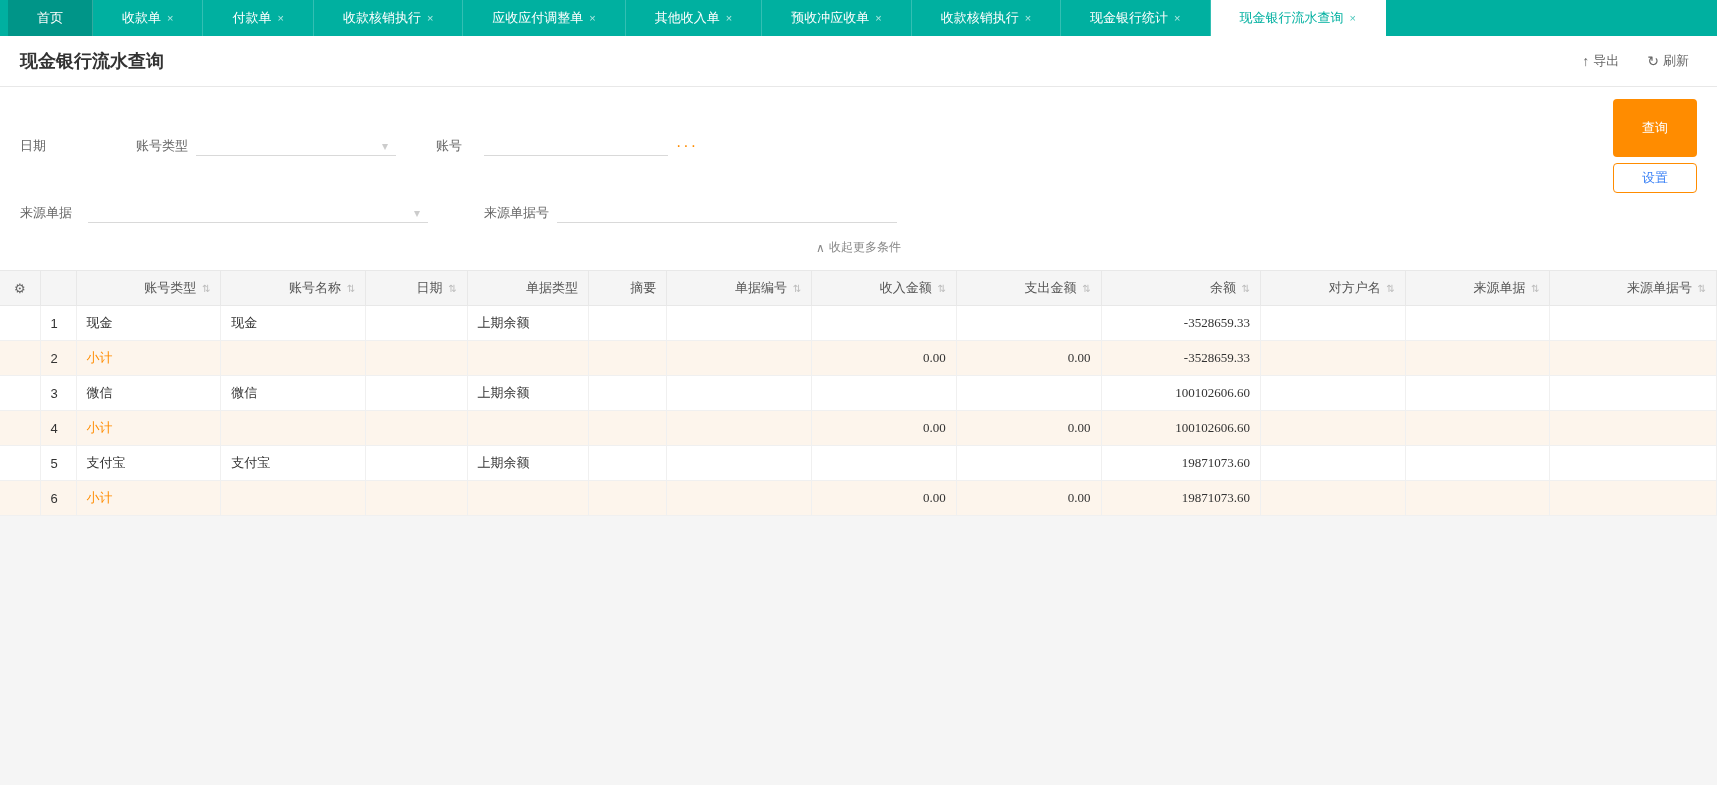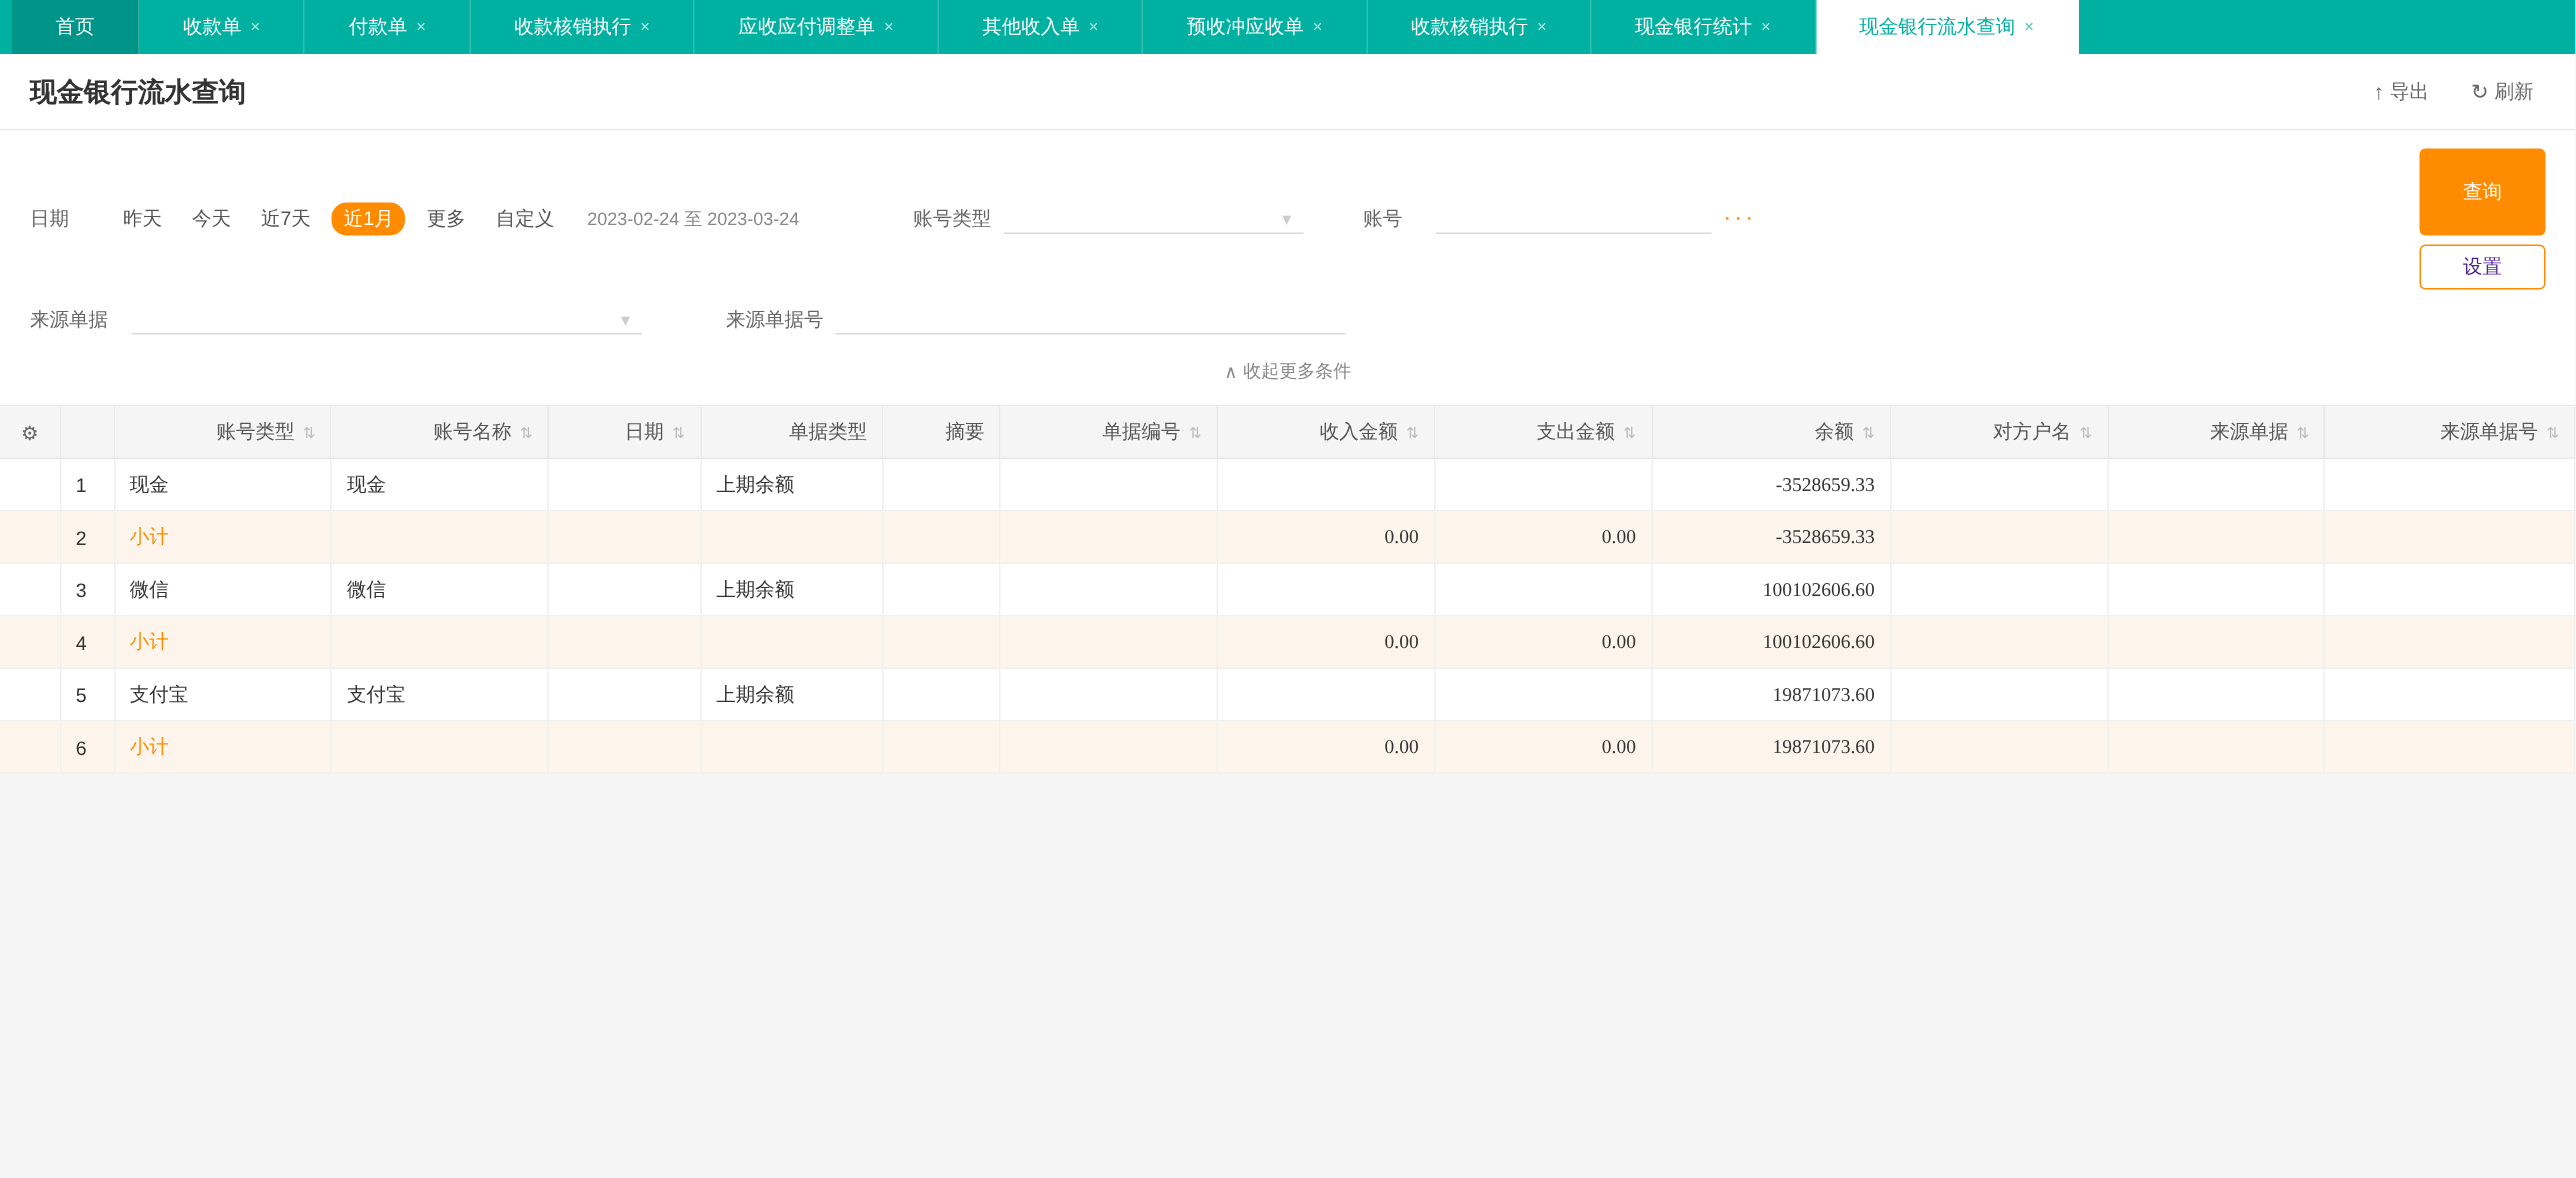--- a/index.html
+++ b/index.html
@@ -139,21 +139,21 @@
       background: #ff8c00;
       color: #fff;
       border: none;
       padding: 20px 16px;
       border-radius: 4px;
       cursor: pointer;
       font-size: 13px;
     }
     .settings-btn {
       background: #fff;
-      color: #4c1d95;
+      color: #3b82f6;
       border: 1px solid #ff8c00;
       padding: 5px 28px;
       border-radius: 4px;
       cursor: pointer;
       font-size: 13px;
     }
     .collapse-bar {
       display: flex;
       justify-content: center;
       align-items: center;
@@ -270,29 +270,20 @@
     <button class="header-btn">
       <span style="font-size:14px;">↻</span>
       <span>刷新</span>
     </button>
   </div>
 </div>
 
 <div class="filter-area">
   <div class="filter-row">
     <span class="filter-label">日期</span>
-    <div class="date-shortcuts">
-      <span class="date-shortcut">昨天</span>
-      <span class="date-shortcut">今天</span>
-      <span class="date-shortcut">近7天</span>
-      <span class="date-shortcut active">近1月</span>
-      <span class="date-shortcut">更多</span>
-      <span class="date-shortcut">自定义</span>
-      <span class="date-range">2023-02-24 至 2023-03-24</span>
-    </div>
 
     <div style="display:flex;align-items:center;gap:8px;margin-left:60px;">
       <span class="filter-label">账号类型</span>
       <div class="filter-select" style="min-width:200px;">
         <span style="color:#ccc;font-size:12px;"></span>
         <span>▾</span>
       </div>
     </div>
 
     <div style="display:flex;align-items:center;gap:8px;margin-left:24px;">

